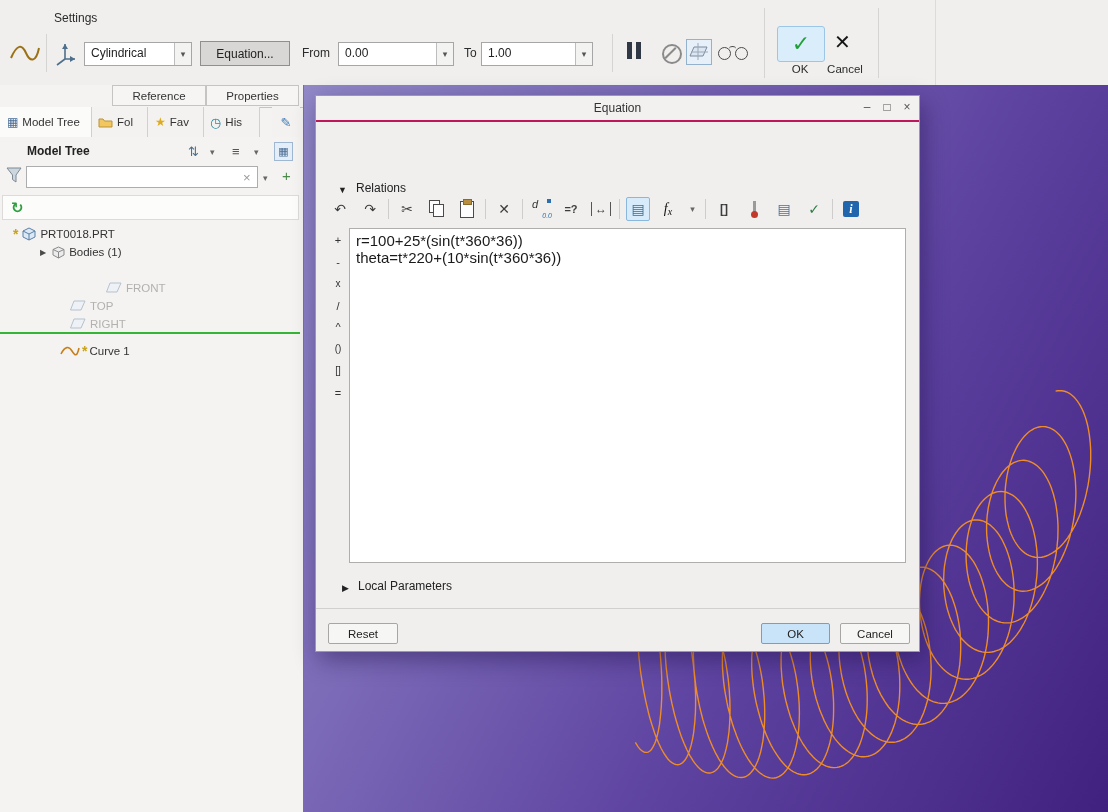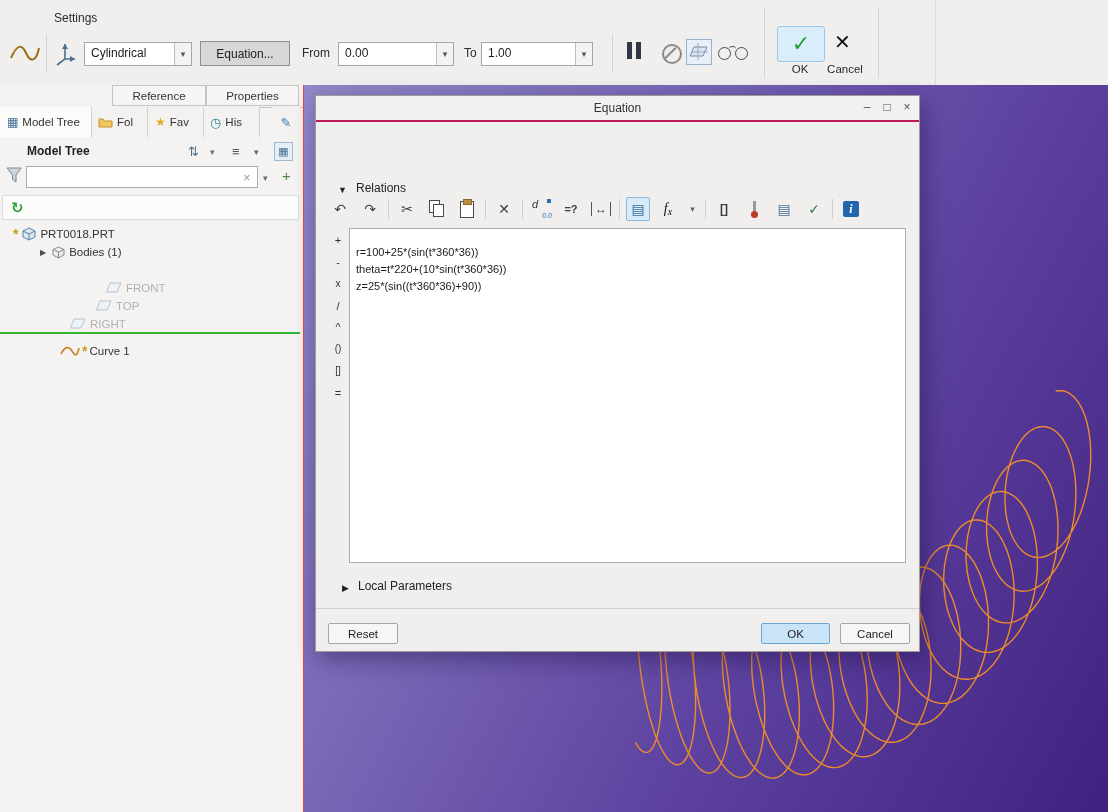--- a/index.html
+++ b/index.html
@@ -72,21 +72,21 @@
   .dims-sq{position:absolute;right:2px;top:2px;width:4px;height:4px;background:#2a6fb0}
   .meas{border-left:1px solid #555;border-right:1px solid #555;width:18px;height:14px;display:flex;align-items:center;justify-content:center;font-size:12px}
   .fx-f{font-family:"Liberation Serif",serif;font-style:italic;font-size:14px;color:#111}
   .fx-x{font-family:"Liberation Serif",serif;font-style:italic;font-size:10px;color:#111;margin-top:4px}
   .thermo-bar{position:absolute;left:11px;top:4px;width:3px;height:11px;background:#9a9a9a}
   .thermo-bulb{position:absolute;left:9px;bottom:3px;width:7px;height:7px;border-radius:50%;background:#c0392b}
   .info-sq{width:16px;height:16px;background:#2166ad;border-radius:2px;color:#fff;display:flex;align-items:center;justify-content:center;
            font-family:"Liberation Serif",serif;font-weight:bold;font-style:italic;font-size:12px}
   .ops{position:absolute;left:13px;width:18px;text-align:center;font-size:11px;color:#333}
   .editor{position:absolute;left:33px;top:132px;width:557px;height:335px;background:#fff;border:1px solid #b0aead;
-          box-sizing:border-box;padding:15px 6px;font-size:11px;line-height:17px;color:#1a1a1a}
+          box-sizing:border-box;padding:3px 6px;font-size:15px;line-height:17px;color:#1a1a1a}
   .dlg-btn{position:absolute;top:527px;height:21px;background:#f6f6f5;border:1px solid #a8a6a4;box-sizing:border-box;
            display:flex;align-items:center;justify-content:center;font-size:11.5px;color:#222;border-radius:2px}
   .dlg-ok{background:#c9e4f8;border:1px solid #66a4d4}
   .bottom-sep{position:absolute;left:0;top:512px;width:100%;border-top:1px solid #d2d0ce}
 </style>
 </head>
 <body>
 
 <div id="ribbon">
   <span class="abs lbl" style="left:54px;top:11px;font-weight:normal">Settings</span>
@@ -223,21 +223,21 @@
       <path d="M1 3.5 L6.5 6 L12 3.5 M6.5 6 V12" fill="none" stroke="#8a8a8a"></path>
     </svg>
     <span>Bodies (1)</span>
   </div>
   <div class="trow muted" style="top:194px;padding-left:106px">
     <svg width="16" height="12" style="margin-right:4px">
       <path d="M4 1 L15 1 L11 10 L0.5 10 Z" fill="#eef2f6" stroke="#b4c2cf"></path>
     </svg>
     <span>FRONT</span>
   </div>
-  <div class="trow muted" style="top:212px;padding-left:96px">
+  <div class="trow muted" style="top:212px;padding-left:70px">
     <svg width="16" height="12" style="margin-right:4px">
       <path d="M4 1 L15 1 L11 10 L0.5 10 Z" fill="#eef2f6" stroke="#b4c2cf"></path>
     </svg>
     <span>TOP</span>
   </div>
   <div class="trow muted" style="top:230px;padding-left:70px">
     <svg width="16" height="12" style="margin-right:4px">
       <path d="M4 1 L15 1 L11 10 L0.5 10 Z" fill="#eef2f6" stroke="#b4c2cf"></path>
     </svg>
     <span>RIGHT</span>
@@ -321,21 +321,20 @@
   <span class="ops" style="top:182px;font-size:10px">x</span>
   <span class="ops" style="top:204px">/</span>
   <span class="ops" style="top:225px">^</span>
   <span class="ops" style="top:247px;font-size:10px">()</span>
   <span class="ops" style="top:269px;font-size:10px">[]</span>
   <span class="ops" style="top:291px">=</span>
 
   <div class="editor">
     <div>r=100+25*(sin(t*360*36))</div>
     <div>theta=t*220+(10*sin(t*360*36))</div>
-    <div>z=25*(sin((t*360*36)+90))</div>
   </div>
 
   <span class="sect-arrow" style="left:26px;top:487px">▶</span>
   <span class="sect-lbl" style="left:42px;top:483px">Local Parameters</span>
 
   <div class="bottom-sep"></div>
 
   <div class="dlg-btn" style="left:12px;width:70px">
     <span>Reset</span>
   </div>

